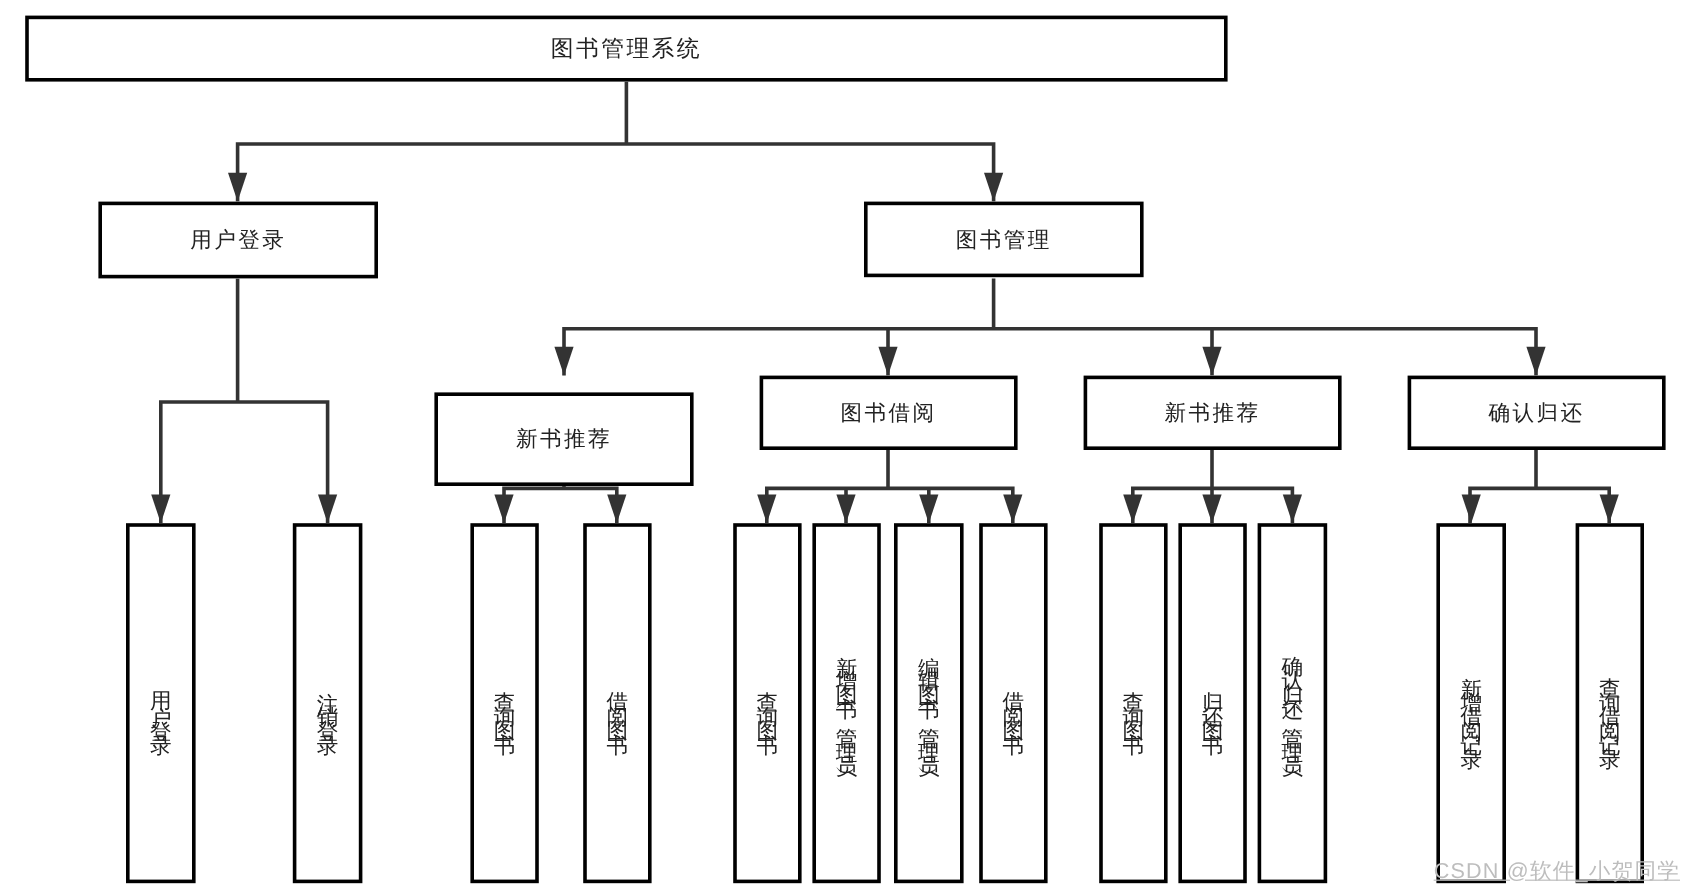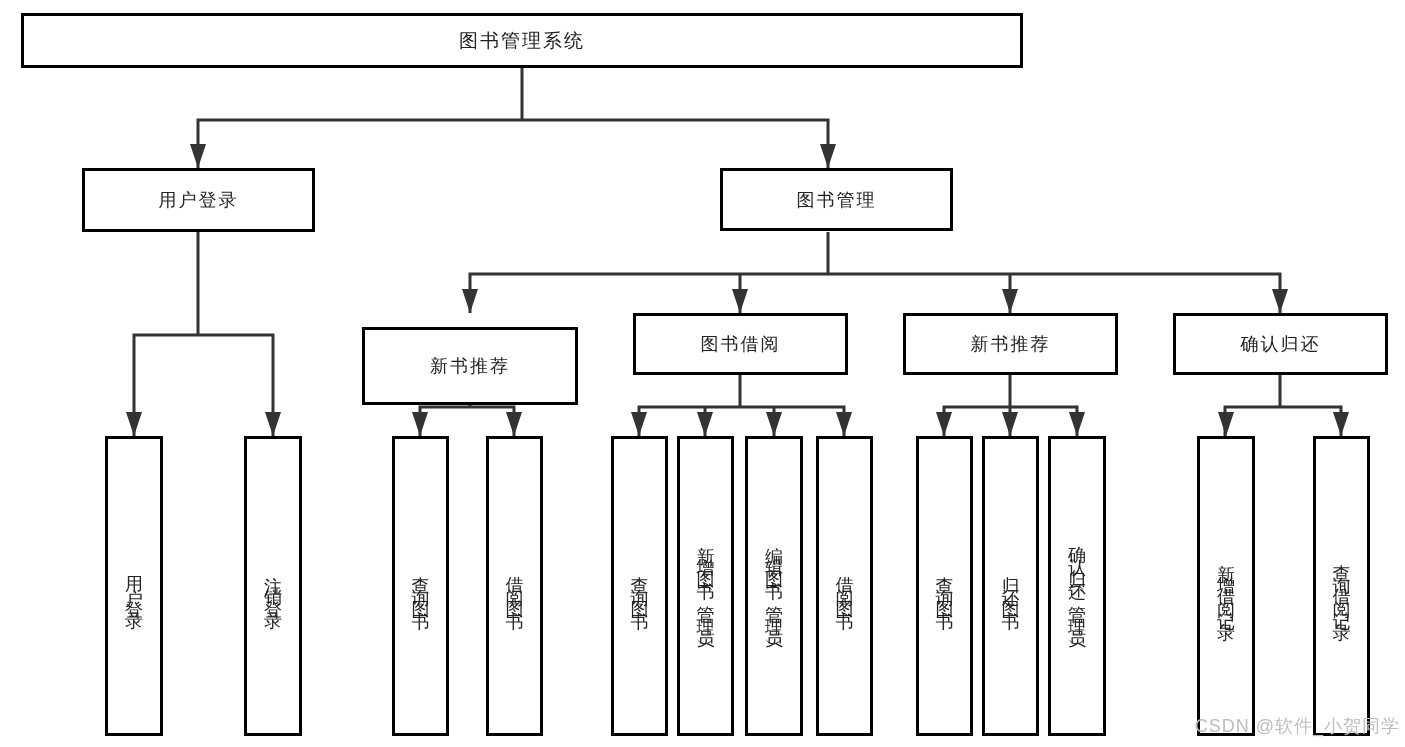--- a/index.html
+++ b/index.html
@@ -33,20 +33,21 @@
   }
   #watermark{
     position:absolute;
     right:5px;
     top:714px;
     font-size:18px;
     letter-spacing:1px;
     color:#bdbdbd;
     z-index:5;
     pointer-events:none;
+    text-decoration:underline;
   }
 </style>
 </head>
 <body>
 
 <div id="canvas">
 
   <svg id="wires" viewBox="0 0 1405 747" xmlns="http://www.w3.org/2000/svg">
     <g stroke="#333333" stroke-width="3" fill="none">
       <path d="M522,68 V120 M198,168 V120 H828 V168"></path>

